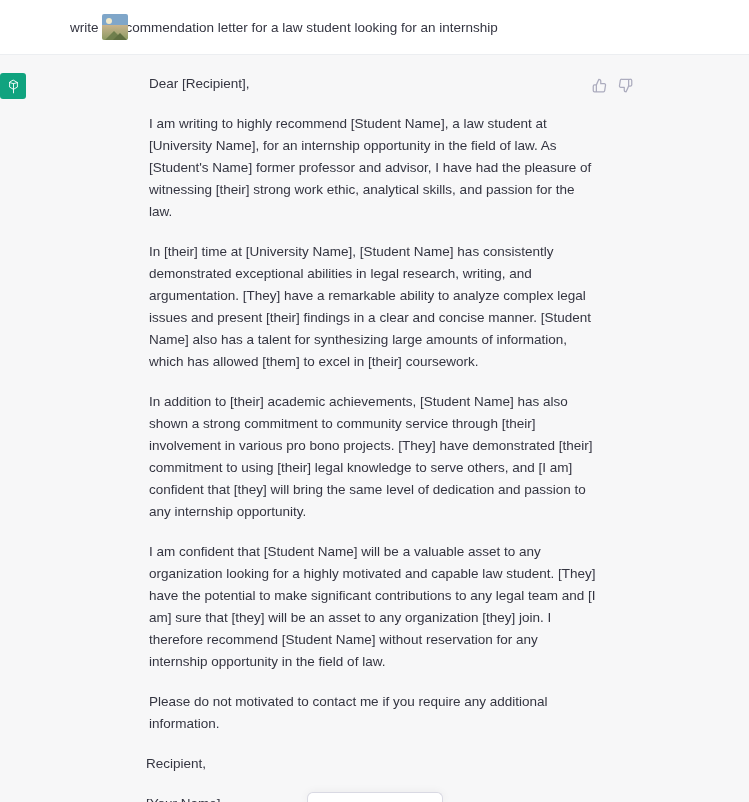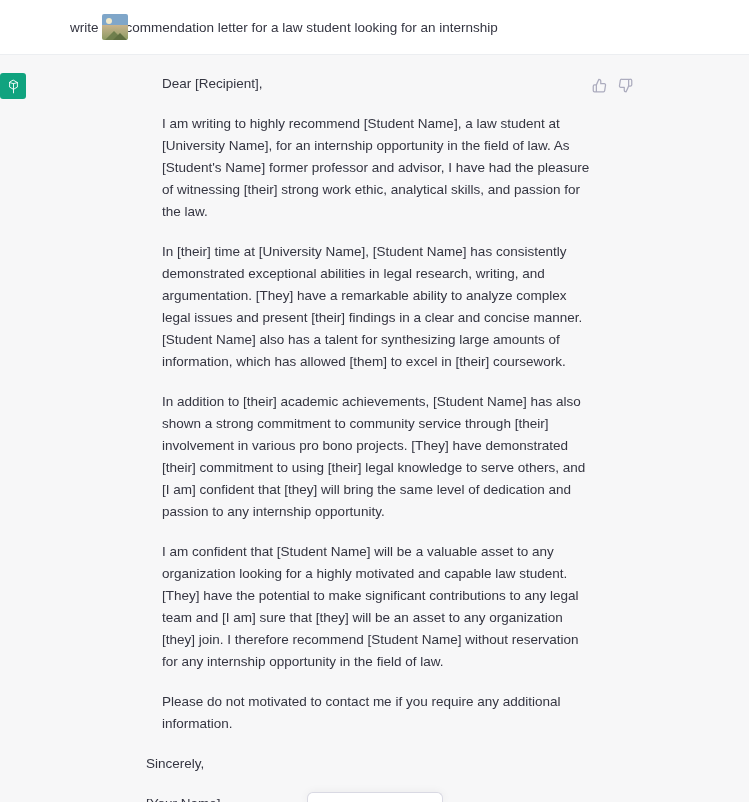--- a/index.html
+++ b/index.html
@@ -91,21 +91,21 @@
     padding-left: 44px;
     font-size: 13.5px;
     line-height: 22px;
     color: #343541;
     max-width: 450px;
   }
   .msg-user .msg-body {
     padding-top: 3px;
   }
   .msg-assistant .msg-body p {
-    margin: 0 0 18px 16px;
+    margin: 0 0 18px 3px;
   }
   .msg-assistant .msg-body p.signoff {
     margin: 0 0 18px 0;
   }
   .msg-assistant .msg-body p.nameline {
     margin: 0;
     line-height: 22px;
   }
   
   .feedback {
@@ -169,21 +169,21 @@
         </svg>
       </div>
 
       <div class="msg-body">
         <p>Dear [Recipient],</p>
         <p>I am writing to highly recommend [Student Name], a law student at [University Name], for an internship opportunity in the field of law. As [Student's Name] former professor and advisor, I have had the pleasure of witnessing [their] strong work ethic, analytical skills, and passion for the law.</p>
         <p>In [their] time at [University Name], [Student Name] has consistently demonstrated exceptional abilities in legal research, writing, and argumentation. [They] have a remarkable ability to analyze complex legal issues and present [their] findings in a clear and concise manner. [Student Name] also has a talent for synthesizing large amounts of information, which has allowed [them] to excel in [their] coursework.</p>
         <p>In addition to [their] academic achievements, [Student Name] has also shown a strong commitment to community service through [their] involvement in various pro bono projects. [They] have demonstrated [their] commitment to using [their] legal knowledge to serve others, and [I am] confident that [they] will bring the same level of dedication and passion to any internship opportunity.</p>
         <p>I am confident that [Student Name] will be a valuable asset to any organization looking for a highly motivated and capable law student. [They] have the potential to make significant contributions to any legal team and [I am] sure that [they] will be an asset to any organization [they] join. I therefore recommend [Student Name] without reservation for any internship opportunity in the field of law.</p>
         <p>Please do not motivated to contact me if you require any additional information.</p>
-        <p class="signoff">Sincerely,</p>
+        <p class="signoff">Recipient,</p>
         <p class="nameline">[Your Name]</p>
 
       </div>
 
       <div class="feedback">
         <span class="fb-btn">
           <svg viewBox="0 0 24 24" width="15" height="15" fill="none" stroke="currentColor" stroke-width="2" stroke-linecap="round" stroke-linejoin="round">
             <path d="M14 9V5a3 3 0 0 0-3-3l-4 9v11h11.28a2 2 0 0 0 2-1.7l1.38-9a2 2 0 0 0-2-2.3zM7 22H4a2 2 0 0 1-2-2v-7a2 2 0 0 1 2-2h3"></path>
           </svg>
         </span>

